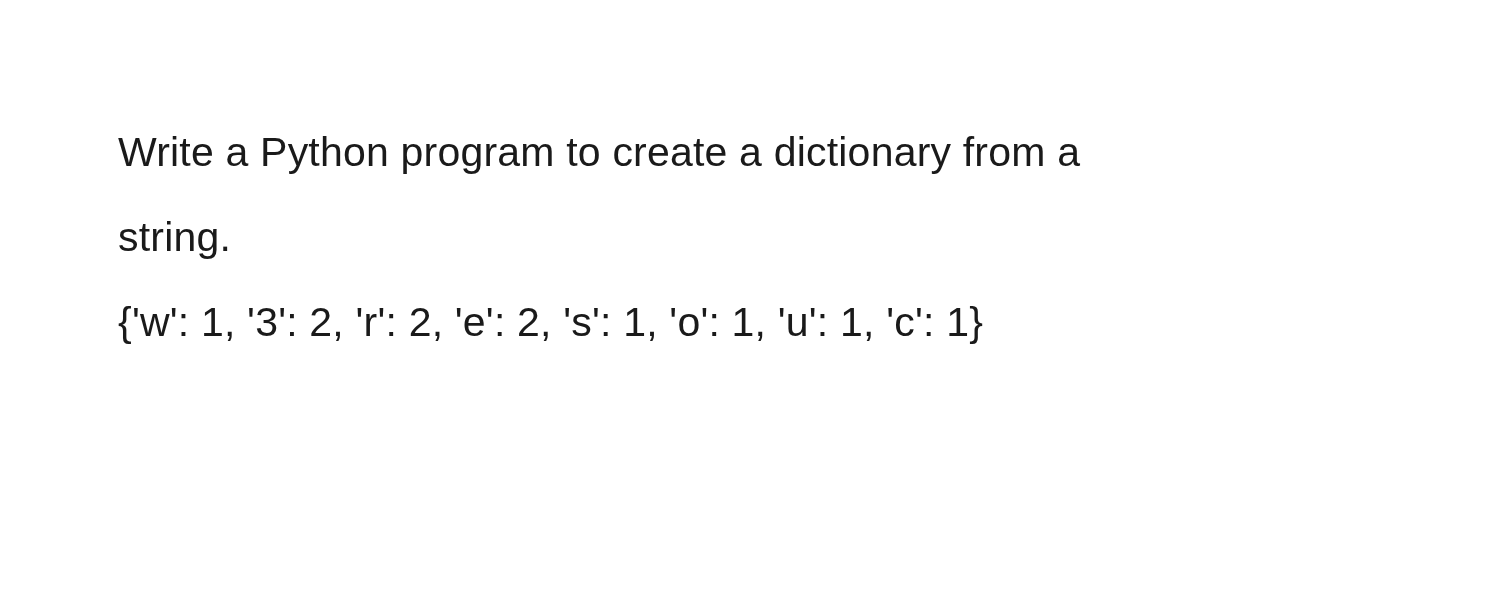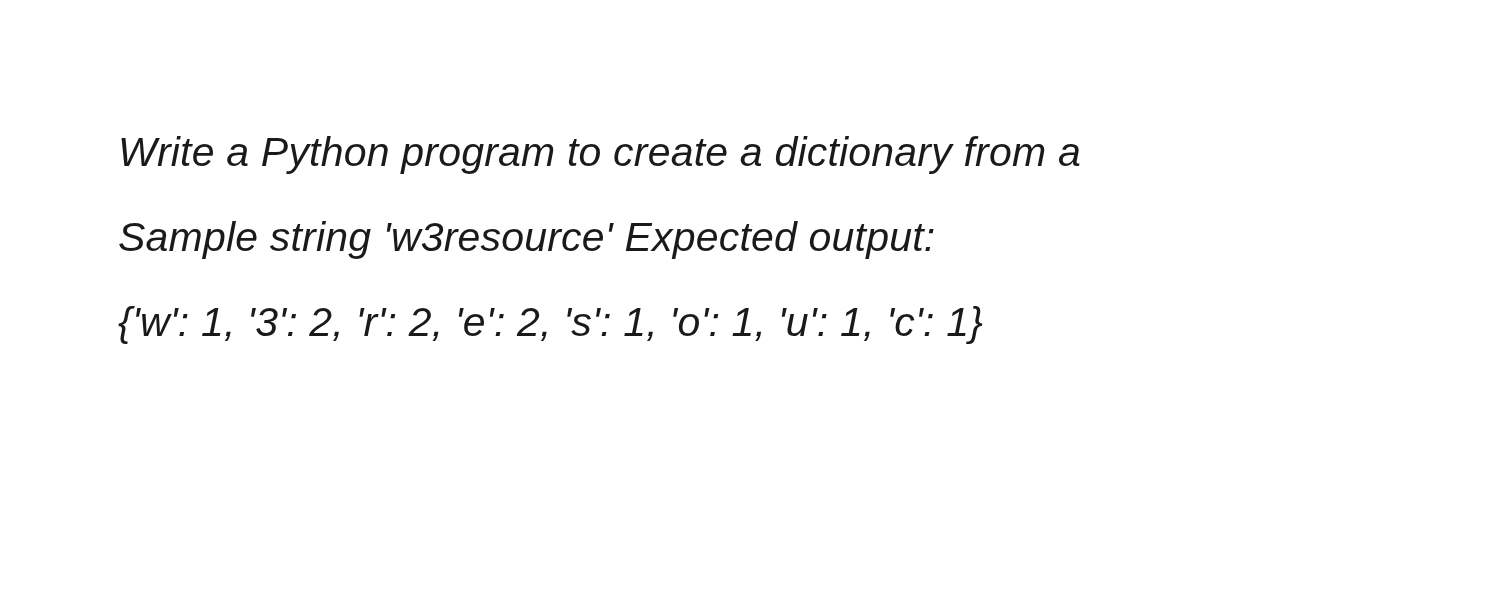--- a/index.html
+++ b/index.html
@@ -1,19 +1,18 @@
 <!DOCTYPE html>
 <html><head>
   <meta charset="utf-8">
   <style>
     * {
       margin: 12px;
       padding: 0;
       box-sizing: border-box;
-      font-style: italic;
     }
     body {
       width: 1500px;
       height: 600px;
       background: #ffffff;
       font-family: -apple-system, BlinkMacSystemFont, "Segoe UI", Helvetica, Arial, sans-serif;
       padding: 80px 70px 70px 70px;
       overflow: hidden;
     }
     .content {
@@ -22,15 +21,15 @@
       color: #1a1a1a;
       font-weight: 400;
       letter-spacing: 0.2px;
     }
   </style>
 </head>
 <body>
 
 <div class="content">
   <div>Write a Python program to create a dictionary from a</div>
-  <div>Sample string 'w3resource' Expected output:</div>
+  <div>string.</div>
   <div>{'w': 1, '3': 2, 'r': 2, 'e': 2, 's': 1, 'o': 1, 'u': 1, 'c': 1}</div>
 </div>
 
 </body></html>

